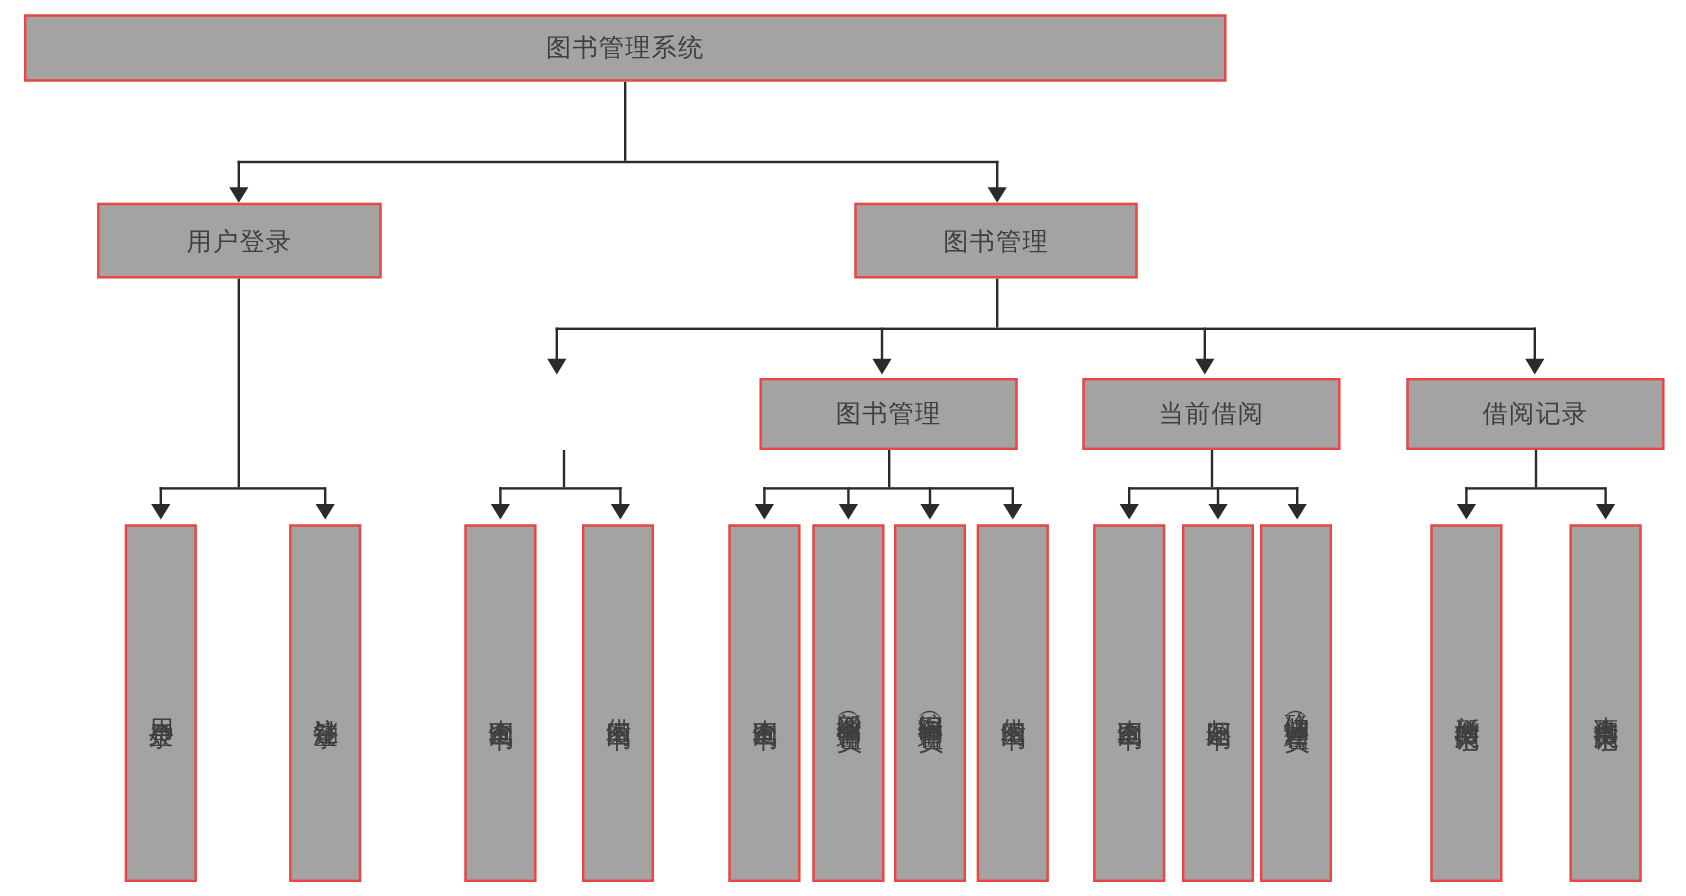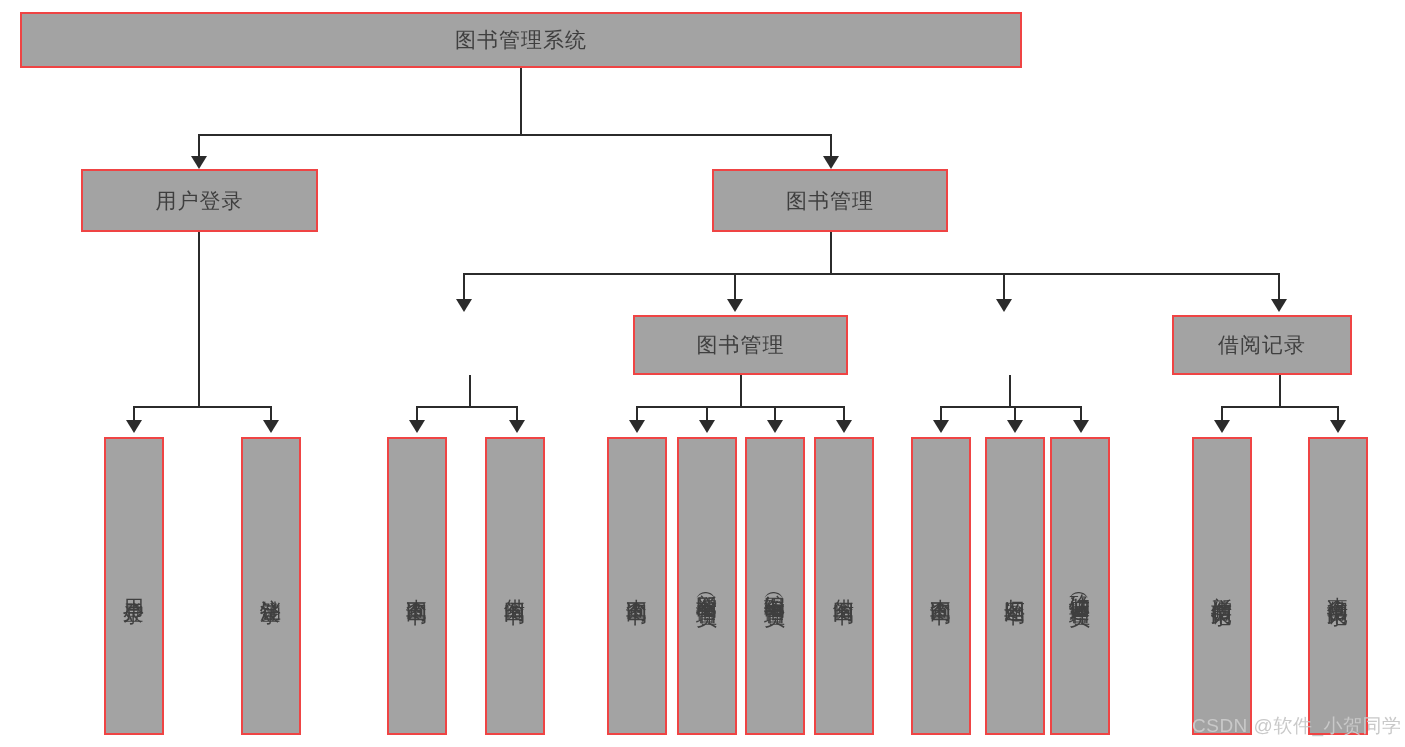--- a/index.html
+++ b/index.html
@@ -122,21 +122,24 @@
   <div class="vline" style="left:734px; top:273px; height:29px;"></div>
   <div class="arrow" style="left:727px; top:299px;"></div>
   <div class="vline" style="left:1003px; top:273px; height:29px;"></div>
   <div class="arrow" style="left:996px; top:299px;"></div>
   <div class="vline" style="left:1278px; top:273px; height:29px;"></div>
   <div class="arrow" style="left:1271px; top:299px;"></div>
 
   <div class="node horiz" style="left:633px; top:315px; width:215px; height:60px;">
     <span>图书管理</span>
   </div>
-  <div class="node horiz" style="left:1172px; top:315px; width:180px; height:60px;align-items:center;">
+  <div class="node horiz" style="left:902px; top:315px; width:215px; height:60px;">
+    <span>当前借阅</span>
+  </div>
+  <div class="node horiz" style="left:1172px; top:315px; width:215px; height:60px;align-items:center;">
     <span>借阅记录</span>
   </div>
 
   <div class="vline" style="left:469px; top:375px; height:31px;"></div>
   <div class="hline" style="left:416px; top:406px; width:102px;"></div>
   <div class="vline" style="left:416px; top:406px; height:18px;"></div>
   <div class="arrow" style="left:409px; top:420px;"></div>
   <div class="vline" style="left:516px; top:406px; height:18px;"></div>
   <div class="arrow" style="left:509px; top:420px;"></div>
 
@@ -204,15 +207,14 @@
     <span class="vtext">确认归还（管理员）</span>
   </div>
 
   <div class="node vert" style="left:1192px; top:437px; width:60px; height:298px;">
     <span class="vtext">新增借阅记录</span>
   </div>
   <div class="node vert" style="left:1308px; top:437px; width:60px; height:298px;">
     <span class="vtext">查询借阅记录</span>
   </div>
 
-  <div id="watermark" style="left:1192px; top:713px;">CSDN @软件_小贺同学</div>
 
 </div>
 
 </body></html>

